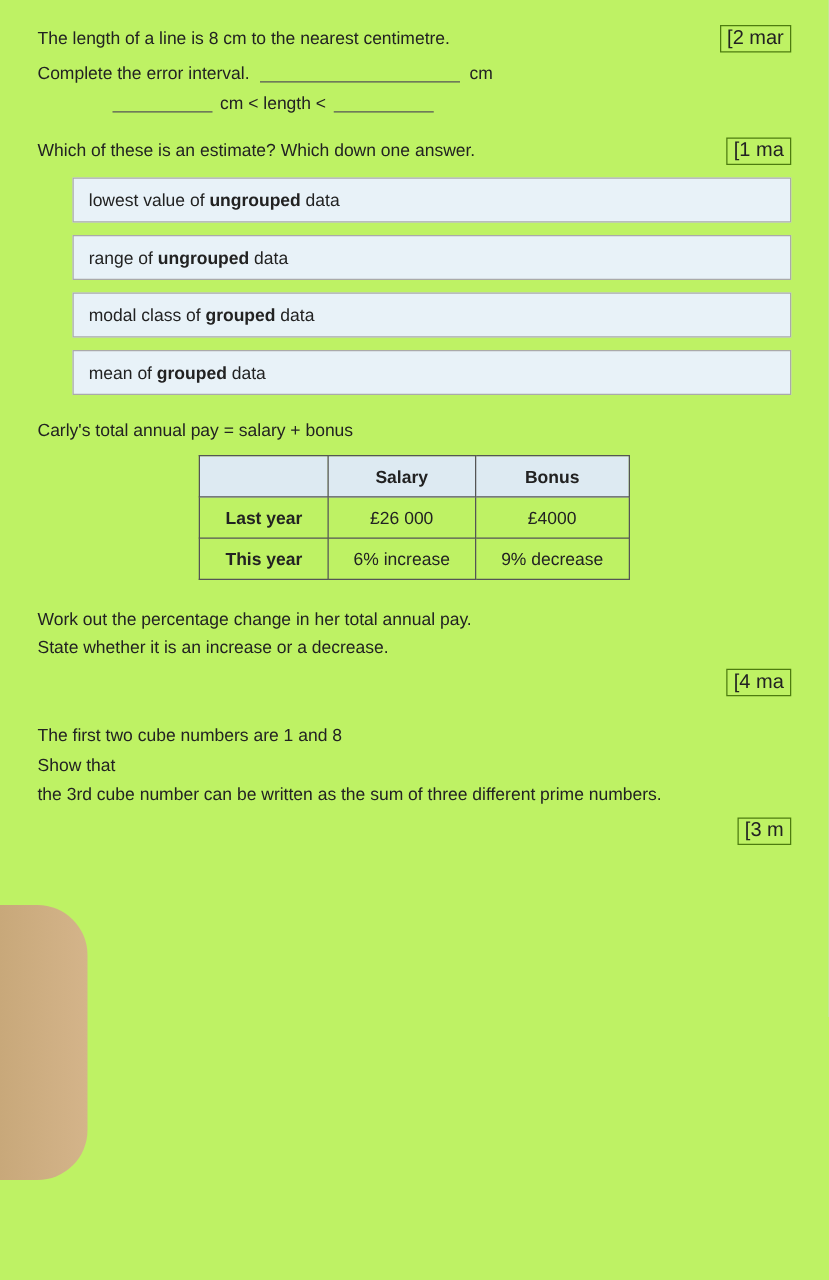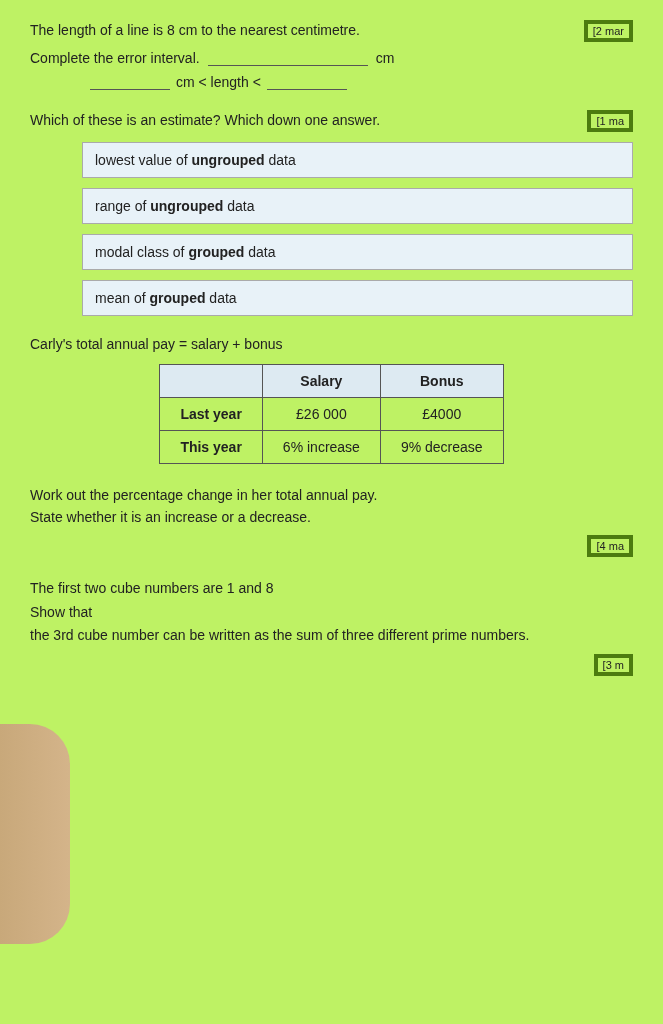--- a/index.html
+++ b/index.html
@@ -145,23 +145,23 @@
     }
 
     .marks-right {
       text-align: right;
       font-size: 13px;
       margin-top: 4px;
     }
 
     .marks-bracket {
       display: inline-block;
-      border: 4px solid #4d7c0f;
+      border: 1px solid #4d7c0f;
       padding: 1px 5px;
-      font-size: 11px;
+      font-size: 16px;
     }
 
     .section-row {
       display: flex;
       justify-content: space-between;
       align-items: flex-start;
     }
   </style>
 </head>
 <body>
@@ -190,21 +190,21 @@
   </div>
 
   <div class="section options-section">
     <div class="section-row">
       <div class="question-text">
         <span>Which of these is an estimate? Which down one answer.</span>
       </div>
       <div class="marks-bracket">[1 ma</div>
     </div>
 
-    <div style="margin-top: 10px; margin-left: 52px;">
+    <div style="margin-top: 10px; margin-left: 28px;">
 
       <div class="option-row">
         <span class="option-text">
           lowest value of <strong>ungrouped</strong> data
         </span>
       </div>
 
       <div class="option-row" style="margin-top: 10px;">
         <span class="option-text">
           range of <strong>ungrouped</strong> data

